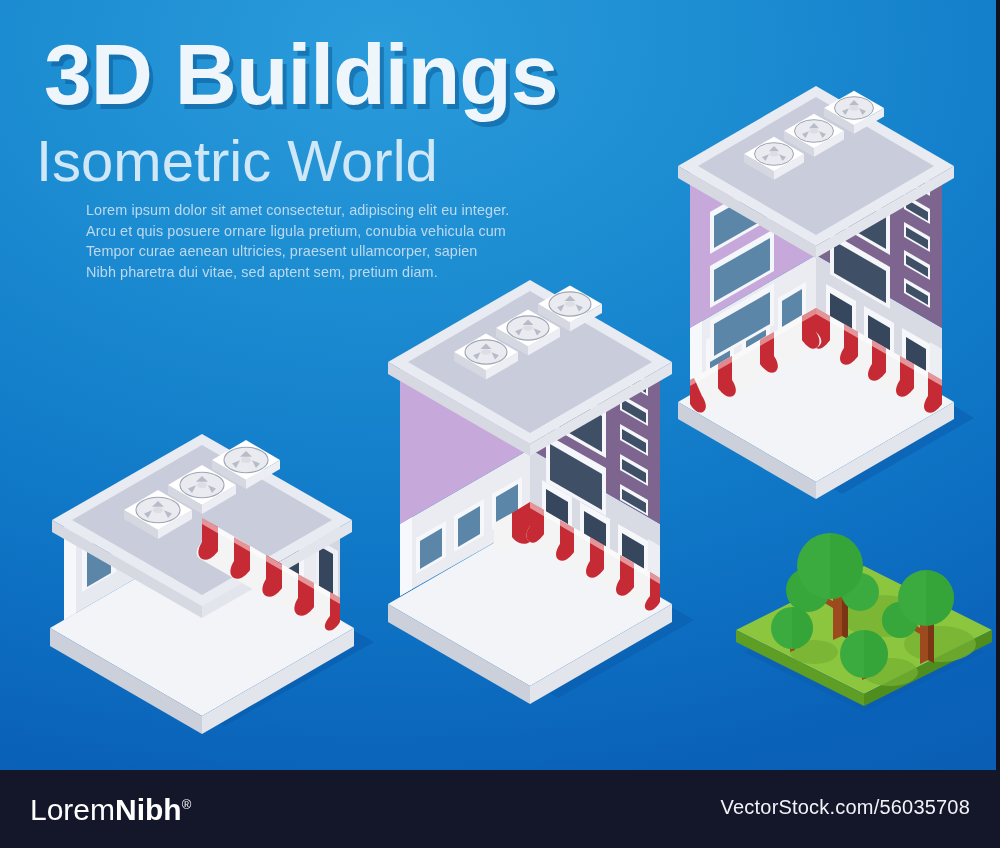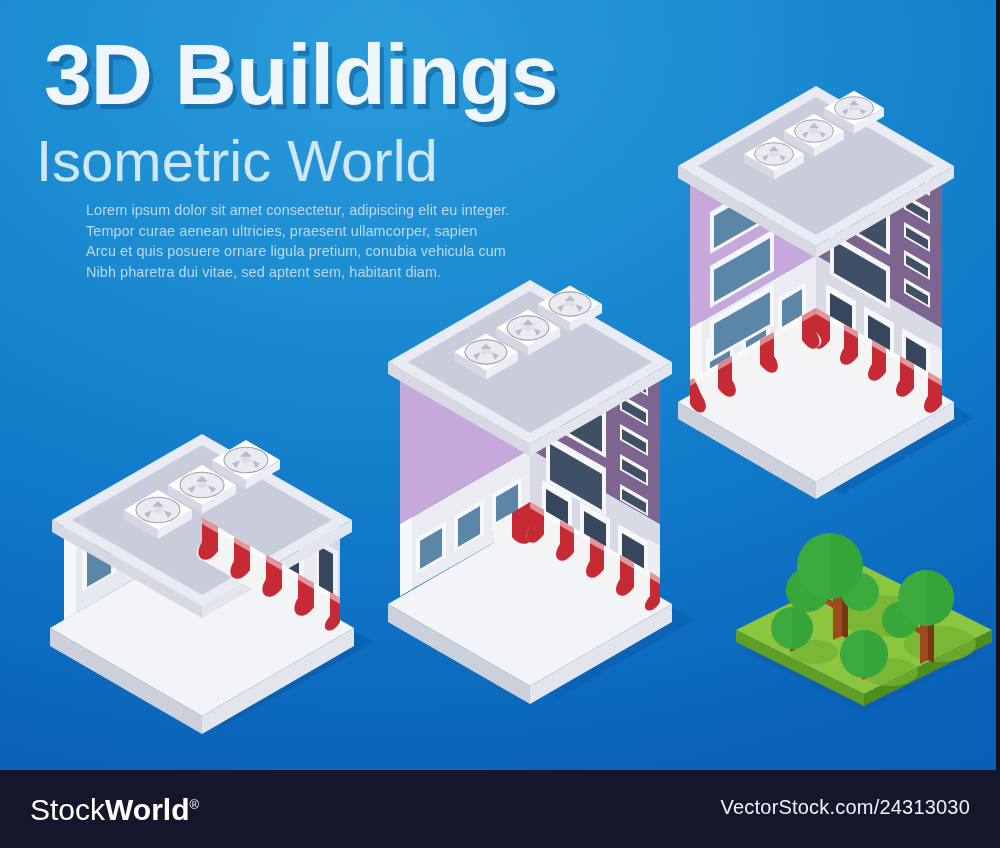--- a/index.html
+++ b/index.html
@@ -89,23 +89,23 @@
 
 <div id="stage">
 
   <div class="artboard">
 
     <div class="title">3D Buildings</div>
     <div class="subtitle">Isometric World</div>
 
     <div class="bodytext">
       <div class="ln">Lorem ipsum dolor sit amet consectetur, adipiscing elit eu integer.</div>
+      <div class="ln">Arcu et quis posuere ornare ligula pretium, conubia vehicula cum</div>
       <div class="ln">Tempor curae aenean ultricies, praesent ullamcorper, sapien</div>
-      <div class="ln">Arcu et quis posuere ornare ligula pretium, conubia vehicula cum</div>
-      <div class="ln">Nibh pharetra dui vitae, sed aptent sem, habitant diam.</div>
+      <div class="ln">Nibh pharetra dui vitae, sed aptent sem, pretium diam.</div>
     </div>
 
     <div class="piece" id="bld-small">
       <svg width="360" height="300" viewBox="0 0 360 300">
         <defs>
           <g id="fanS">
             <path d="M0,0 L34,-20 L68,0 L34,20 Z" fill="#ffffff"></path>
             <path d="M0,0 L0,9 L34,29 L34,20 Z" fill="#d5d8e0"></path>
             <path d="M34,20 L34,29 L68,9 L68,0 Z" fill="#eceef3"></path>
             <ellipse cx="34" cy="0" rx="22" ry="12.7" fill="#e9ebf0" stroke="#9fa4b2" stroke-width="1.1"></ellipse>
@@ -470,17 +470,17 @@
           <circle cx="134" cy="142" r="24" fill="#3cab3f"></circle>
           <path d="M134,118 A24,24 0 0 1 134,166 Z" fill="#2f9e33" opacity=".45"></path>
         </g>
       </svg>
     </div>
 
   </div>
 
   <div class="footer"></div>
   <div class="logo">
-    <span class="lt">Stock</span><span class="bd">World</span><span class="reg">®</span>
+    <span class="lt">Lorem</span><span class="bd">Nibh</span><span class="reg">®</span>
   </div>
-  <div class="wmurl">VectorStock.com/24313030</div>
+  <div class="wmurl">VectorStock.com/56035708</div>
 
 </div>
 
 </body></html>

